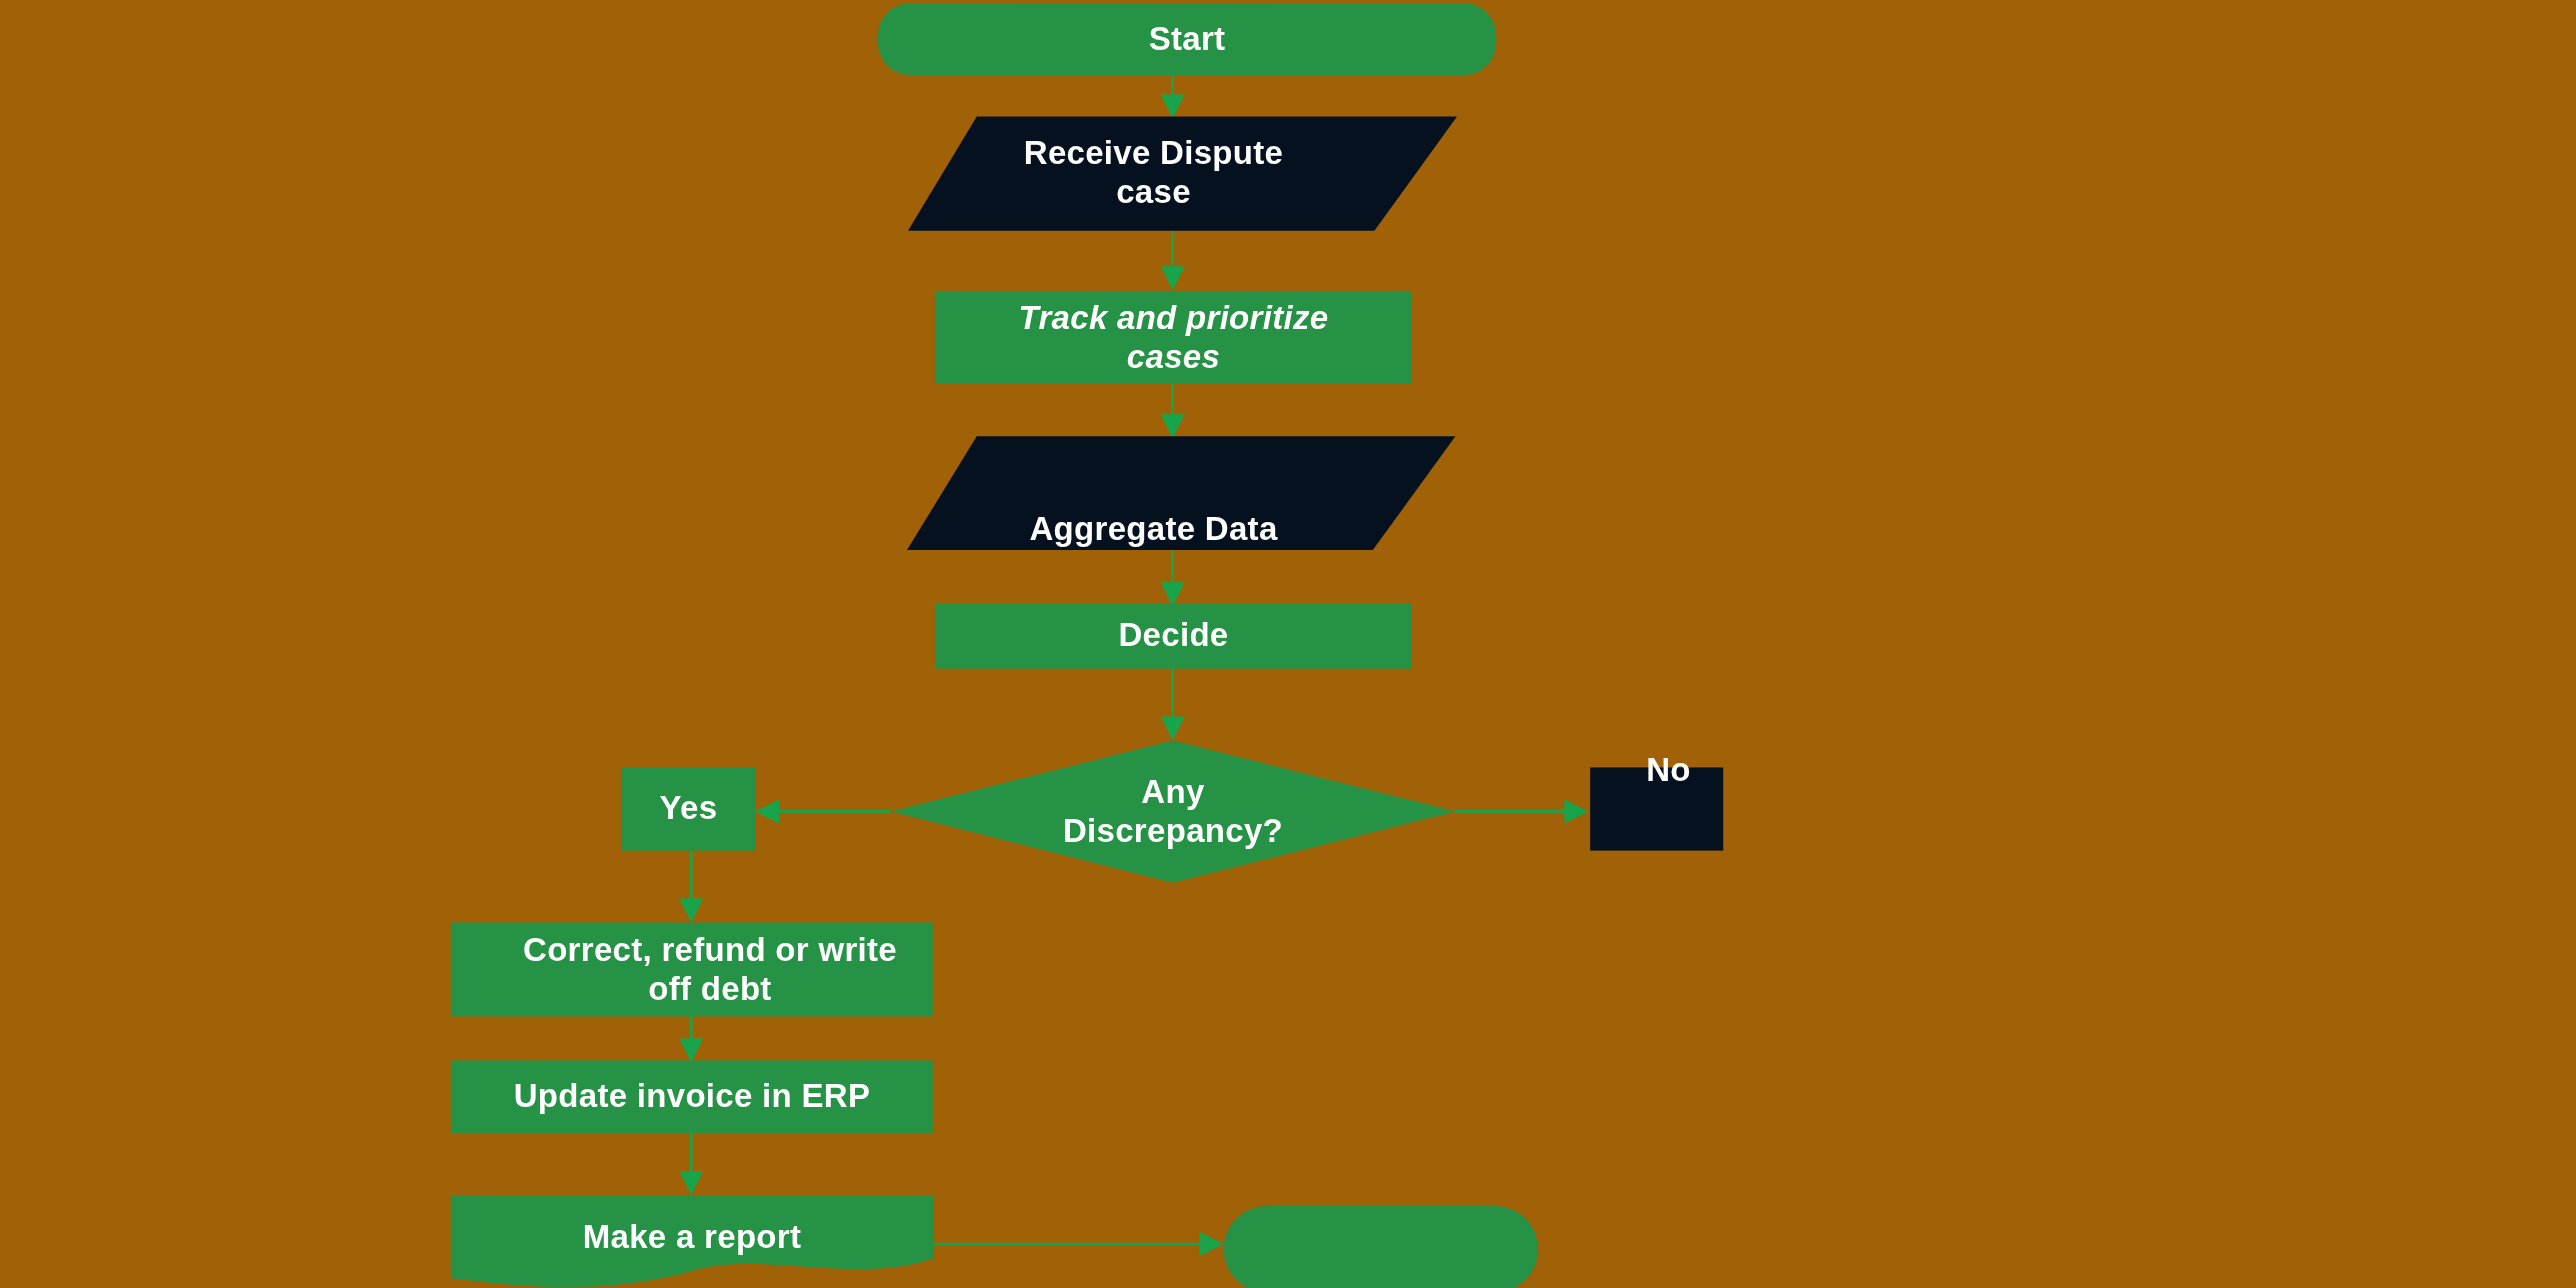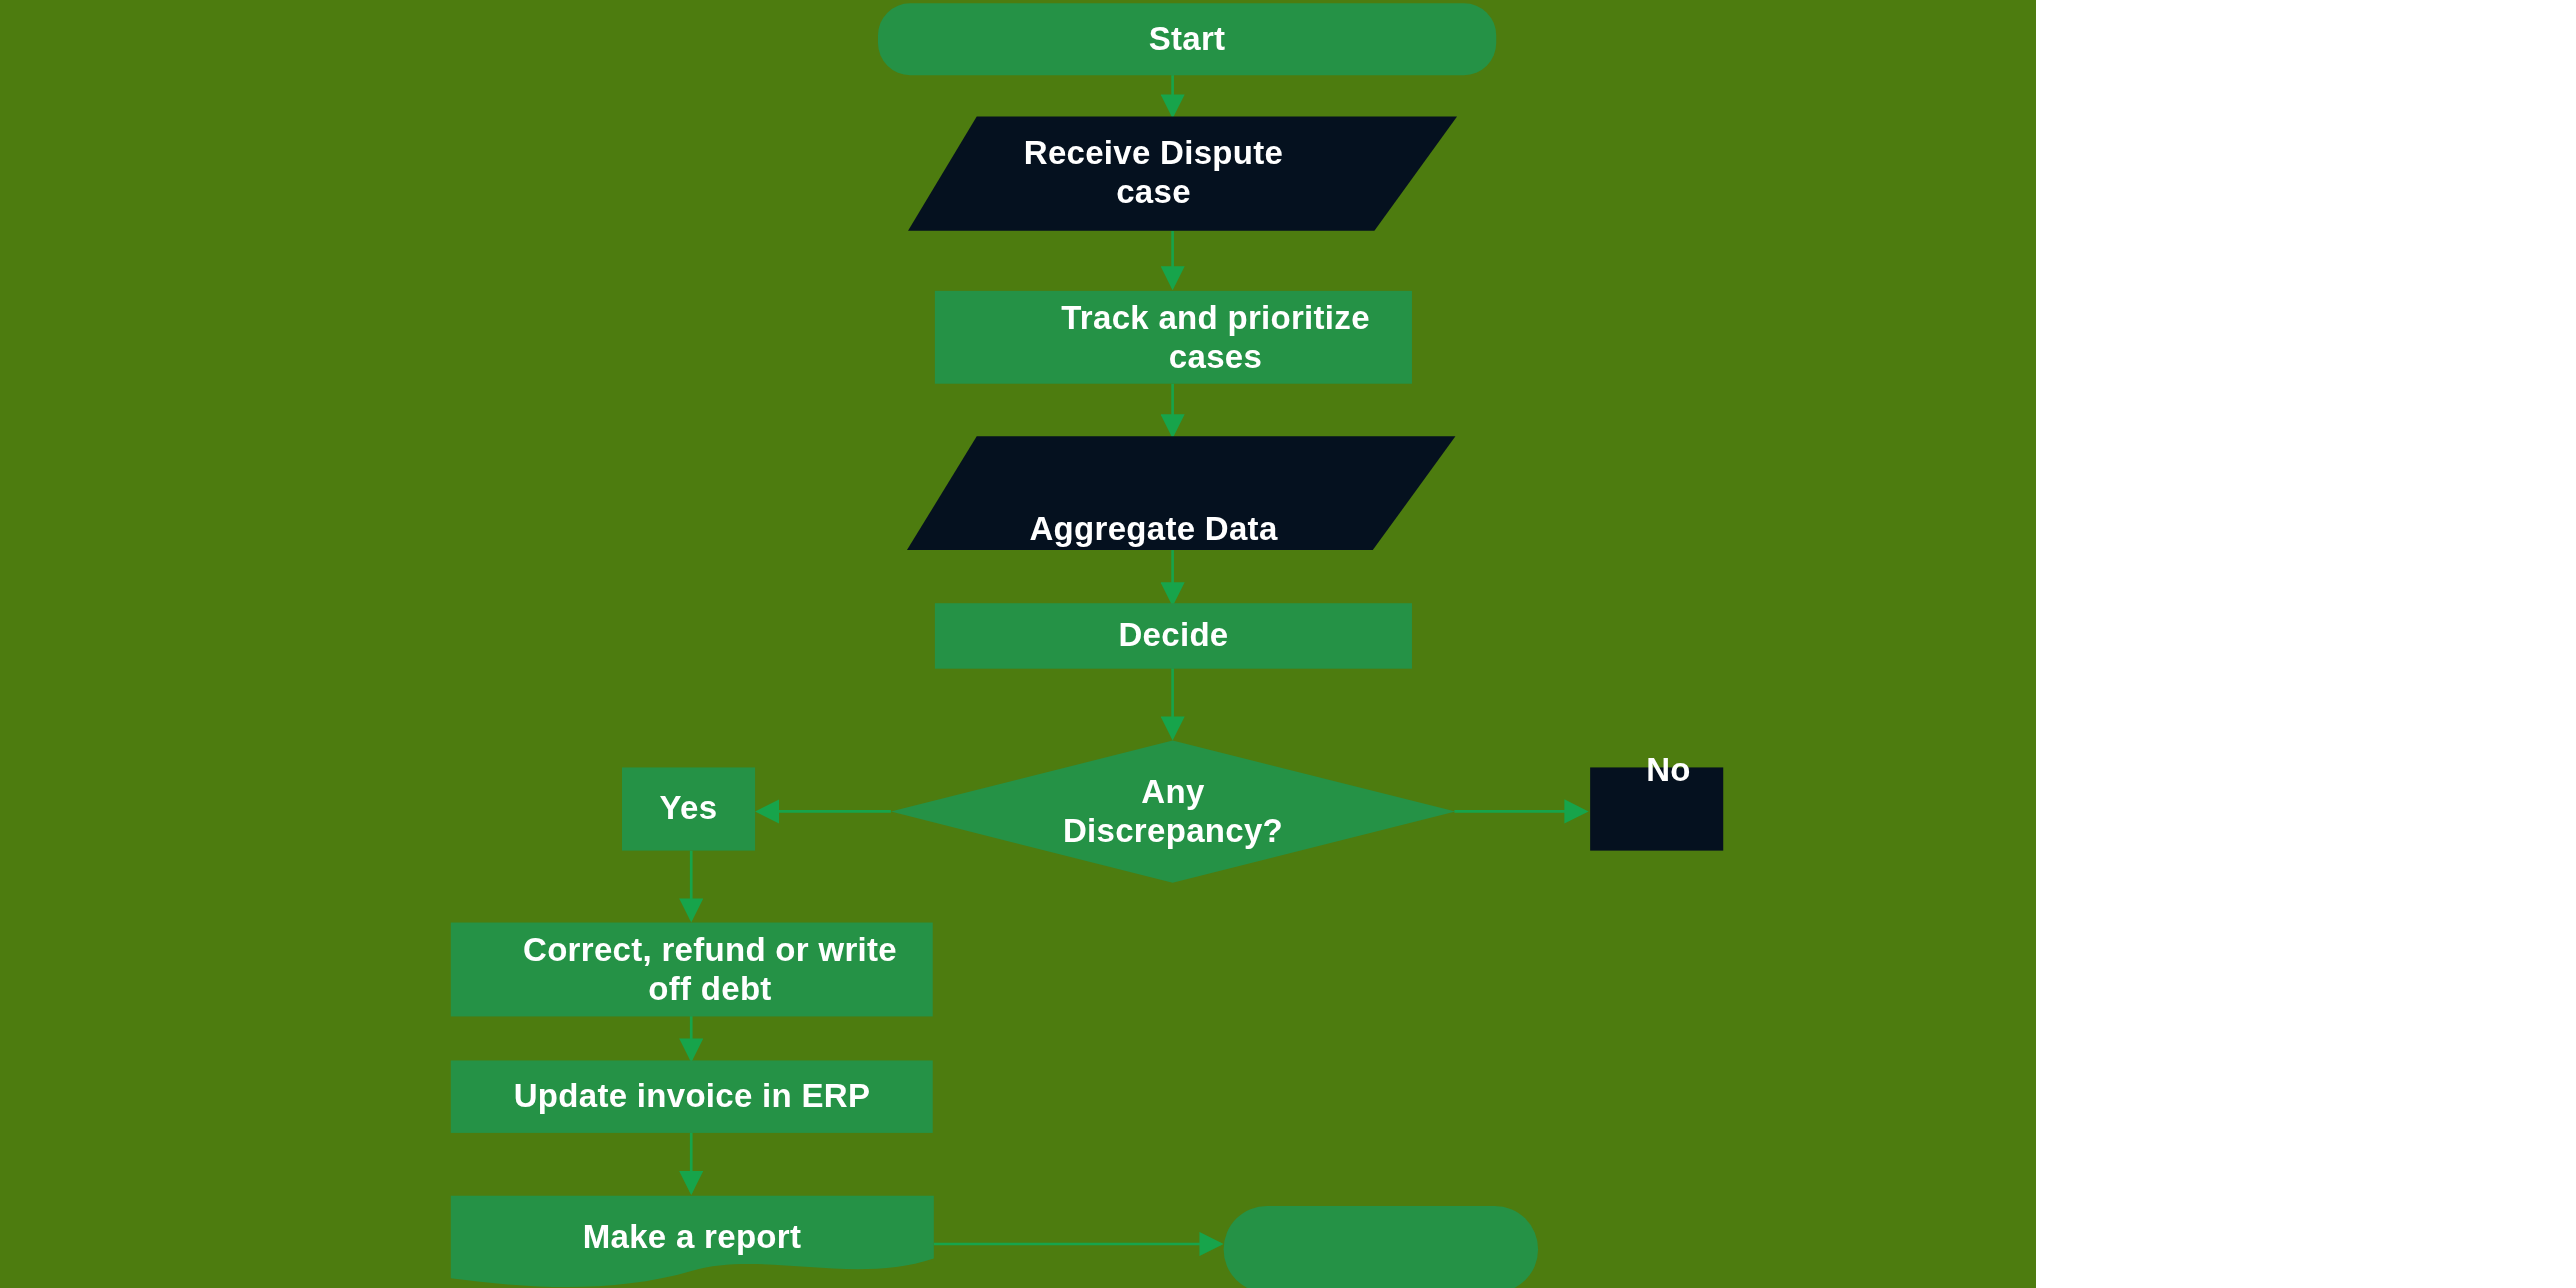--- a/index.html
+++ b/index.html
@@ -6,23 +6,23 @@
   html, body {
     margin: 0;
     padding: 0;
     background: #ffffff;
   }
   body {
     font-family: "Liberation Sans", sans-serif;
   }
   #canvas {
     position: relative;
-    width: 2036px;
+    width: 2576px;
     height: 1288px;
-    background: #4d7c0f;
+    background: #a16207;
     overflow: hidden;
   }
   #flow-svg {
     position: absolute;
     left: 0;
     top: 0;
     width: 2576px;
     height: 1288px;
     display: block;
   }
@@ -114,21 +114,21 @@
 
     <rect x="2280" y="2247" width="586" height="162" rx="81" ry="81" fill="#259246"></rect>
 
   </svg>
 
   <div class="node-label lbl-start" style="left:878px; top:3.2px;   width:618px; height:72px;">Start</div>
 
   <div class="node-label lbl-receive" style="left:912px; top:116px; width:483px;  height:114px;">Receive Dispute
 case</div>
 
-  <div class="node-label lbl-track" style="left:977px; top:291px; width:477px;  height:93px;">Track and prioritize
+  <div class="node-label lbl-track" style="left:935px; top:291px; width:477px;  height:93px;font-style:italic;">Track and prioritize
 cases</div>
 
   <div class="node-label lbl-agg" style="left:912px; top:436px; width:483px;  height:114px;margin-top:36px;">Aggregate Data</div>
 
   <div class="node-label lbl-diamond" style="left:977px; top:749px; width:392px; height:126px;">Any
 Discrepancy?</div>
 
   <div class="node-label lbl-decide" style="left:935px; top:603px; width:477px; height:65px;">Decide</div>
 
   <div class="node-label lbl-yes" style="left:622px; top:767px; width:133px; height:83px;">Yes</div>

